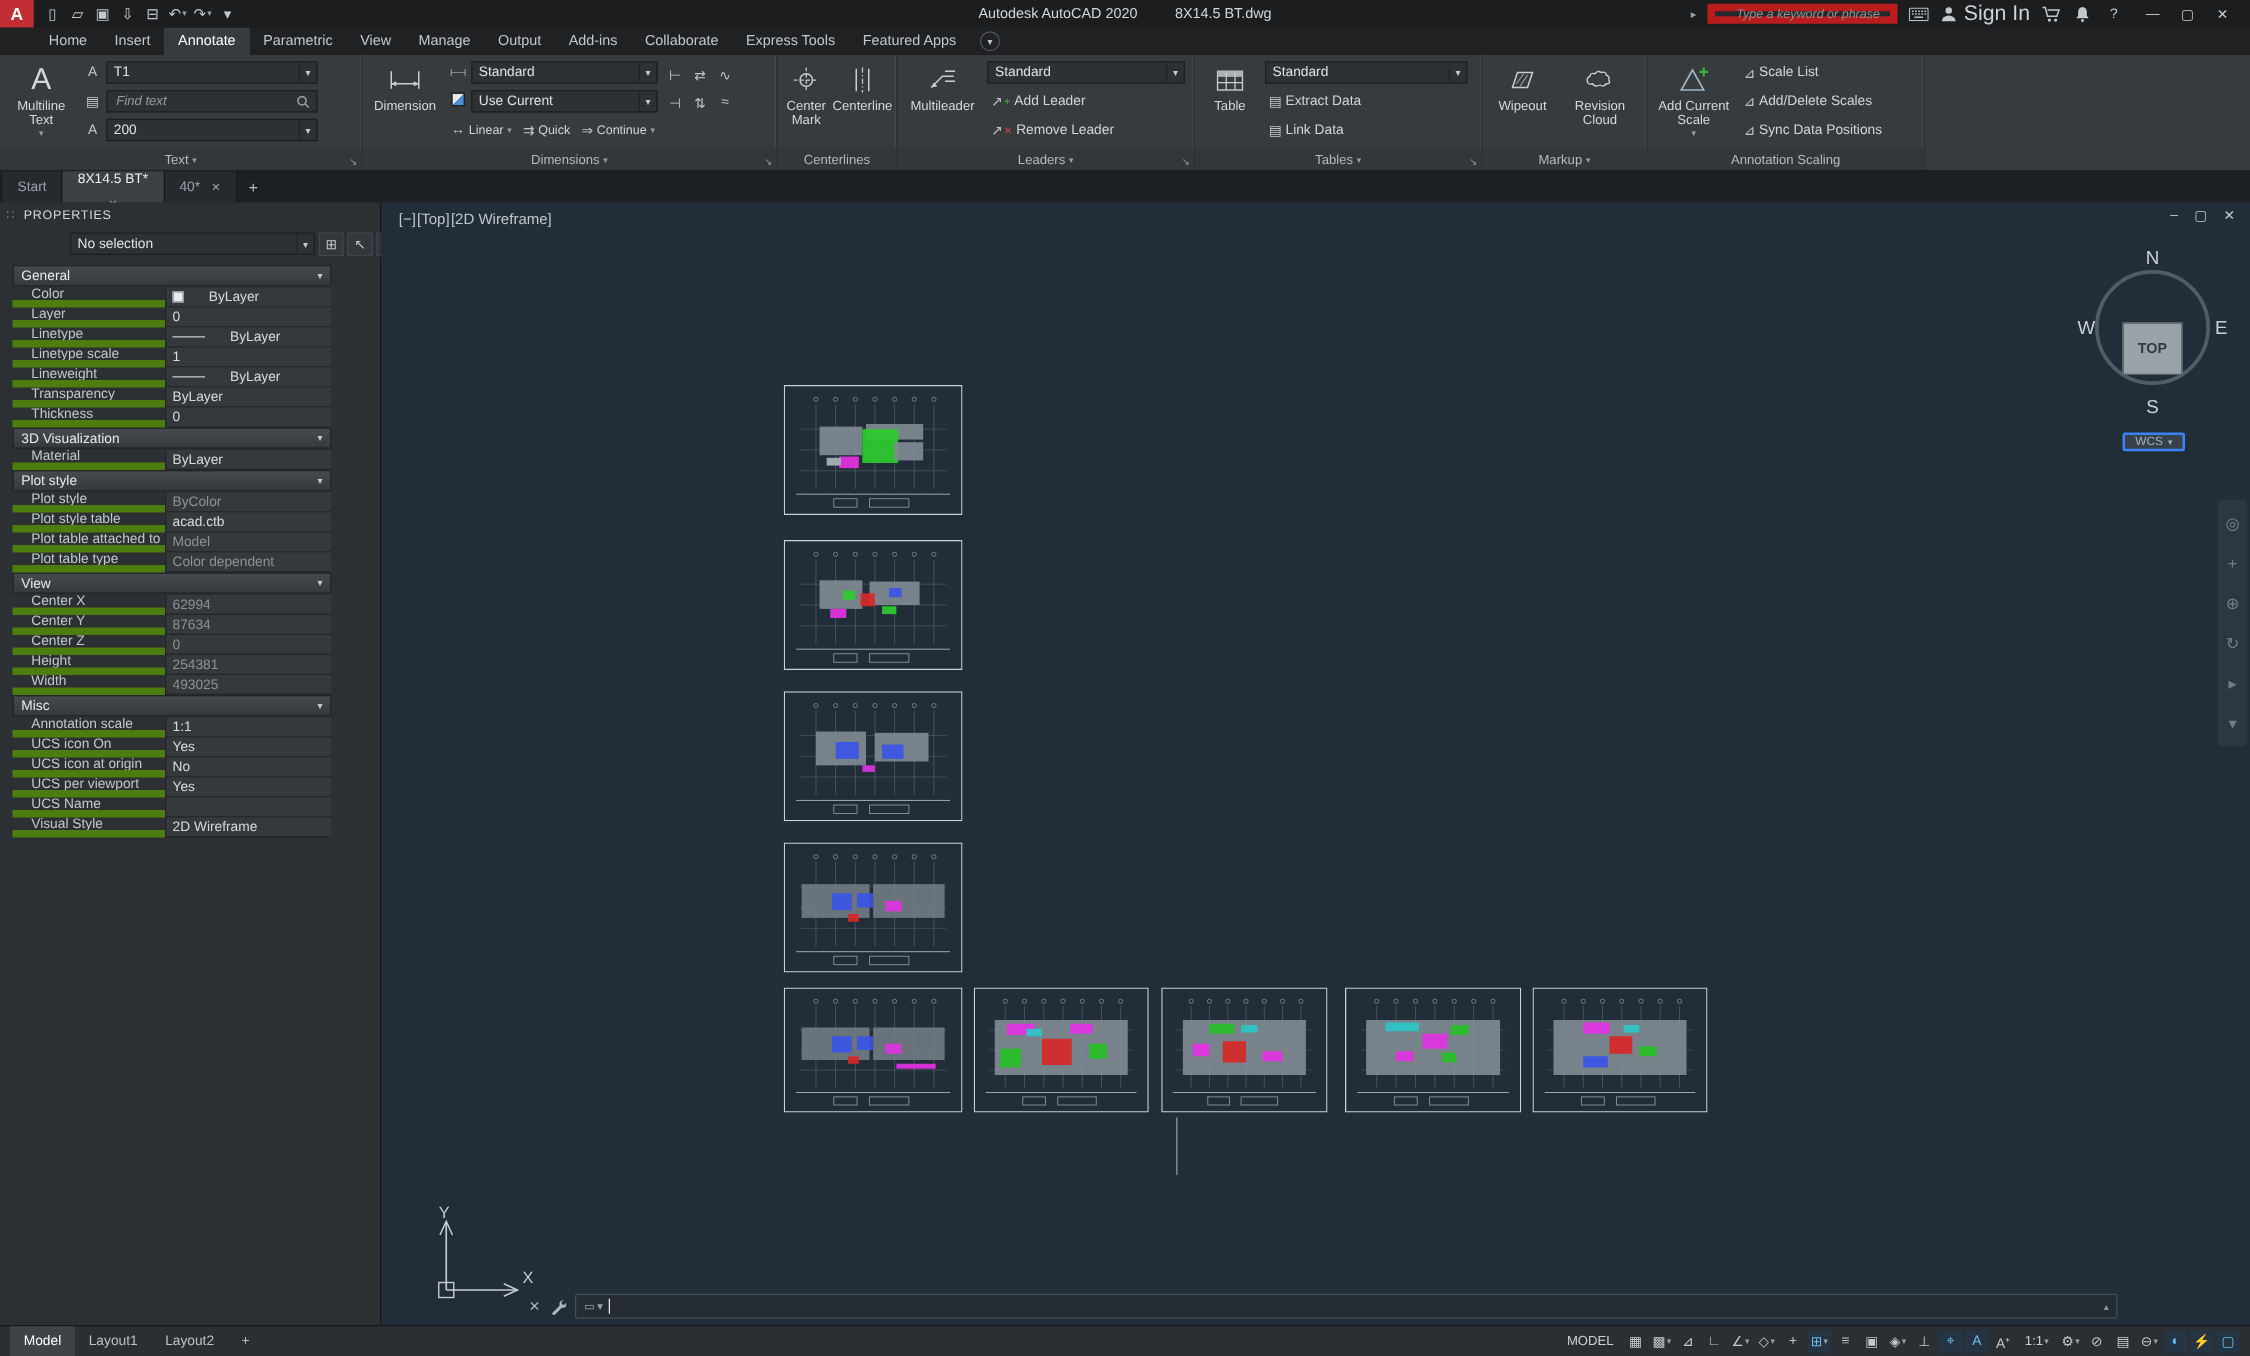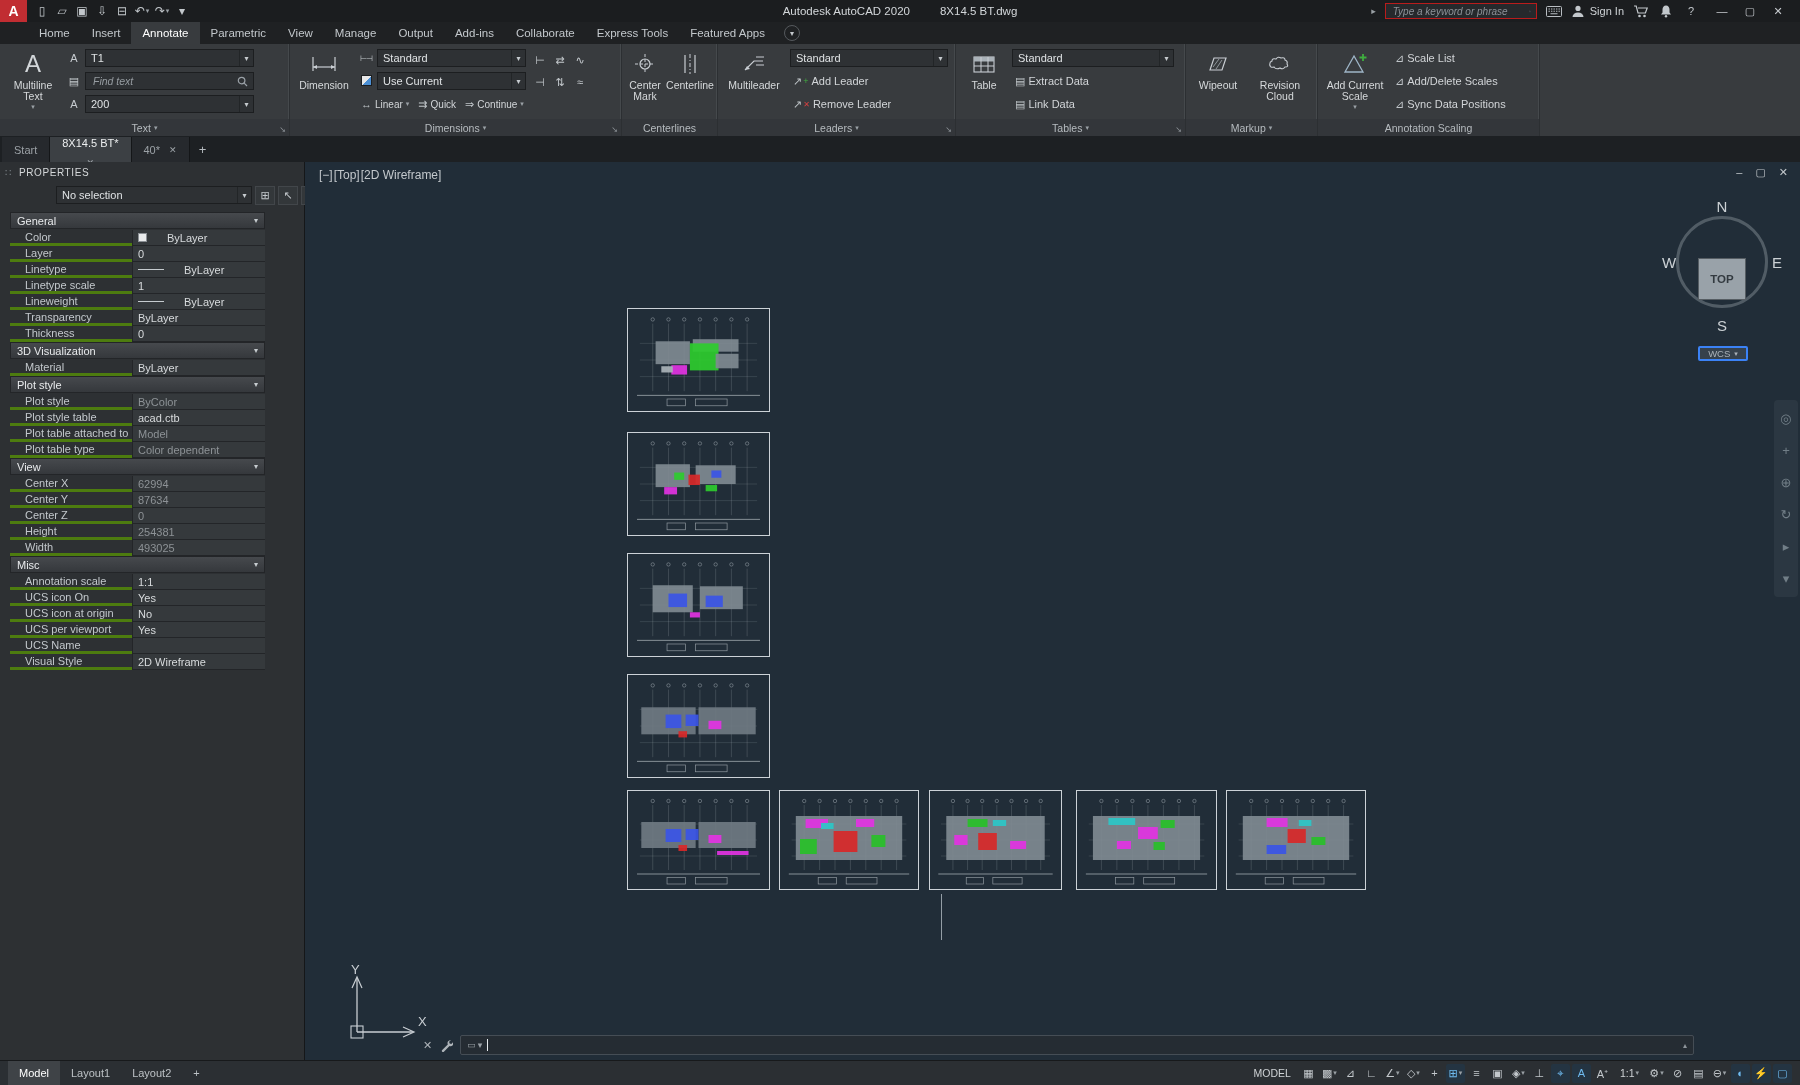--- a/index.html
+++ b/index.html
@@ -11,26 +11,26 @@
   #titlebar{height:22px;background:#1b1d1f;display:flex;align-items:center;position:relative;font-size:11px;}
   .logo{width:27px;height:22px;background:#c12d32;color:#fff;font-weight:bold;font-size:14px;
         display:flex;align-items:center;justify-content:center;}
   #qat{display:flex;align-items:center;margin-left:6px;gap:2px;}
   .qicon{min-width:18px;height:18px;display:flex;align-items:center;justify-content:center;
          color:#c2c7cb;font-size:12px;border-radius:2px;gap:1px;}
   .qicon .c{font-size:7px;color:#9aa0a5;}
   .tb-title{position:absolute;left:50%;transform:translateX(-50%);color:#d3d7da;font-size:11.5px;white-space:nowrap;display:flex;gap:30px;}
   .tb-right{margin-left:auto;display:flex;align-items:center;gap:9px;padding-right:8px;}
   .tb-exp{color:#9aa0a5;font-size:9px;}
-  .searchbox{display:flex;align-items:center;background:#26292c;border:1px solid #b91c1c;height:16px;width:152px;padding:0 5px;}
+  .searchbox{display:flex;align-items:center;background:#26292c;border:6px solid #b91c1c;height:16px;width:152px;padding:0 15px;}
   .searchbox input{flex:1;background:transparent;border:none;outline:none;color:#c6cbcf;
                    font-size:10px;font-style:italic;font-family:"Liberation Sans",sans-serif;}
   .searchbox input::placeholder{color:#8d9298;font-style:italic;}
   .tbicon{display:flex;align-items:center;justify-content:center;min-width:16px;height:16px;color:#c3c8cc;}
-  .signin{display:flex;align-items:center;gap:5px;color:#cfd3d6;font-size:11px;}
+  .signin{display:flex;align-items:center;gap:5px;color:#cfd3d6;font-size:17px;}
   #winbtns{display:flex;align-items:center;gap:0;}
   #winbtns span{width:28px;text-align:center;font-size:11px;color:#c8ccd0;}
 
   
   #menubar{height:22px;background:#1f2123;display:flex;align-items:flex-end;padding-left:28px;font-size:11.5px;}
   #menutabs{display:flex;}
   .mtab{padding:0 11px;height:22px;line-height:22px;color:#c3c8cc;white-space:nowrap;}
   .mtab.active{background:#383b3e;color:#ffffff;}
   .ribbon-opt{margin-left:8px;margin-bottom:3px;width:16px;height:16px;border:1px solid #55595d;border-radius:50%;
               display:flex;align-items:center;justify-content:center;font-size:8px;color:#c3c8cc;}
@@ -90,21 +90,21 @@
   .prop-sel{height:27px;display:flex;align-items:center;gap:3px;padding:3px 8px 4px 10px;}
   .prop-sel .combo{flex:none;width:196px;margin-left:46px;}
   .sel-icon{width:20px;height:19px;border:1px solid #42464a;background:#33373a;display:flex;align-items:center;
             justify-content:center;color:#c2c7cb;font-size:11px;}
   #prop-body{flex:1;padding:3px 0 0 10px;overflow:hidden;}
   .psec-h{height:17px;width:255px;background:linear-gradient(#46494d,#35383c);border:1px solid #232528;
           display:flex;align-items:center;padding:0 6px;color:#e8eaec;margin-bottom:1px;}
   .psec-h .tri{margin-left:auto;font-size:8px;color:#c6cbcf;}
   .prow{display:flex;height:16px;width:255px;}
   .prow .lab{width:122px;display:flex;align-items:center;padding-left:15px;color:#c3c8cc;
-             border-bottom:3px solid #4d7c0f;overflow:hidden;white-space:nowrap;}
+             border-bottom:6px solid #4d7c0f;overflow:hidden;white-space:nowrap;}
   .prow .val{flex:1;display:flex;align-items:center;gap:20px;padding-left:5px;background:#35393c;
              border-left:1px solid #232528;border-bottom:1px solid #232528;color:#d8dbdd;overflow:hidden;white-space:nowrap;}
   .prow.dim .val{color:#8d9296;}
   .swatch{width:9px;height:9px;background:#e9ebec;border:1px solid #8a8f94;flex:none;}
   .lnsample{width:26px;height:1px;background:#c6cbcf;flex:none;}
 
   
   #canvas{flex:1;position:relative;background:#212d38;overflow:hidden;}
   #vplabel{position:absolute;left:14px;top:6px;font-size:12px;color:#c3c8cc;display:flex;gap:1px;}
   #vpwin{position:absolute;right:12px;top:4px;display:flex;gap:13px;color:#c3c8cc;font-size:11px;}

